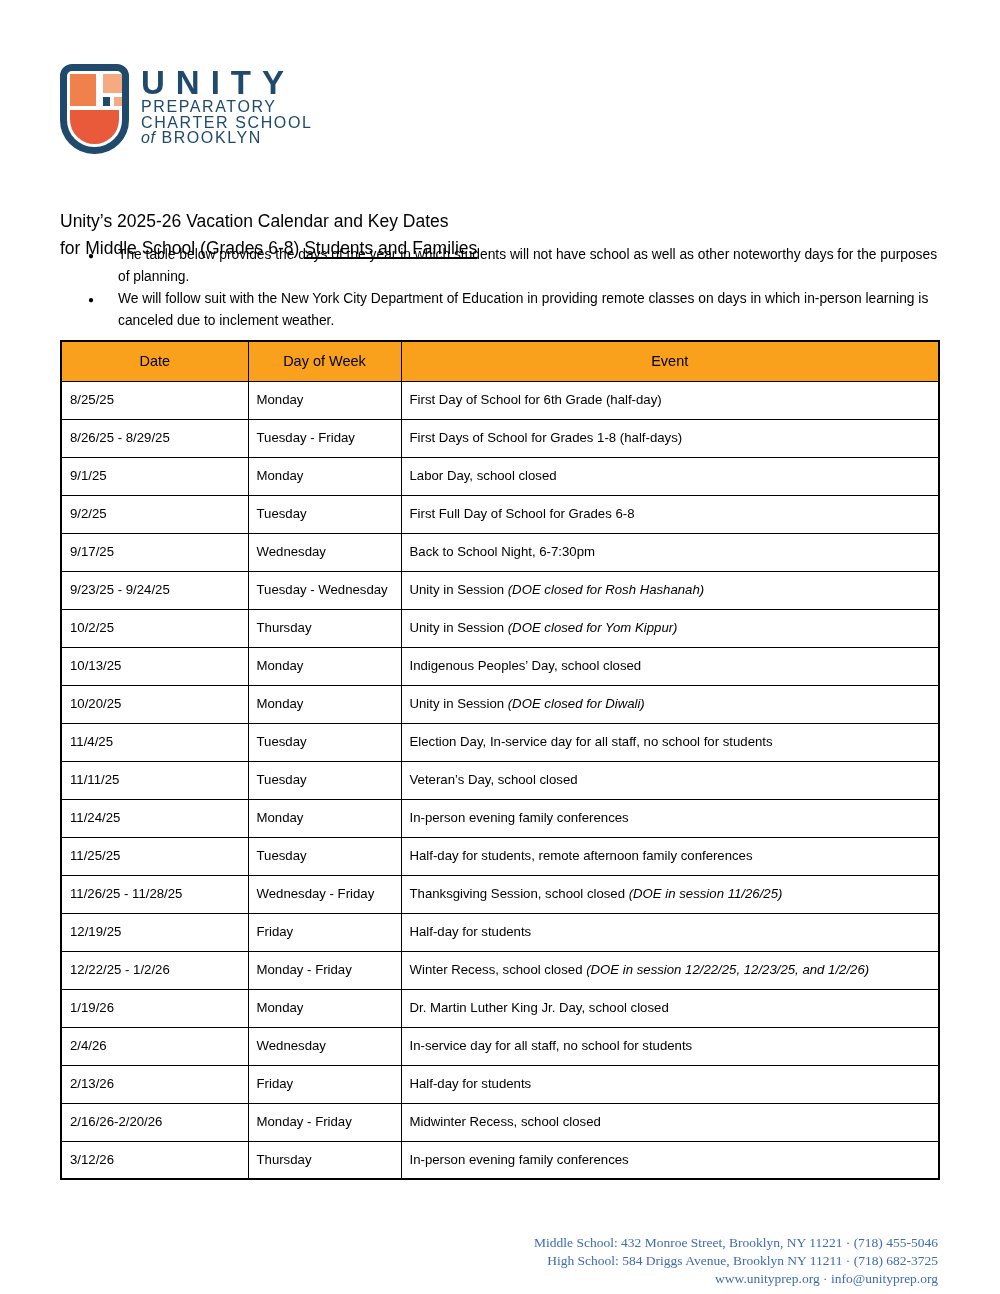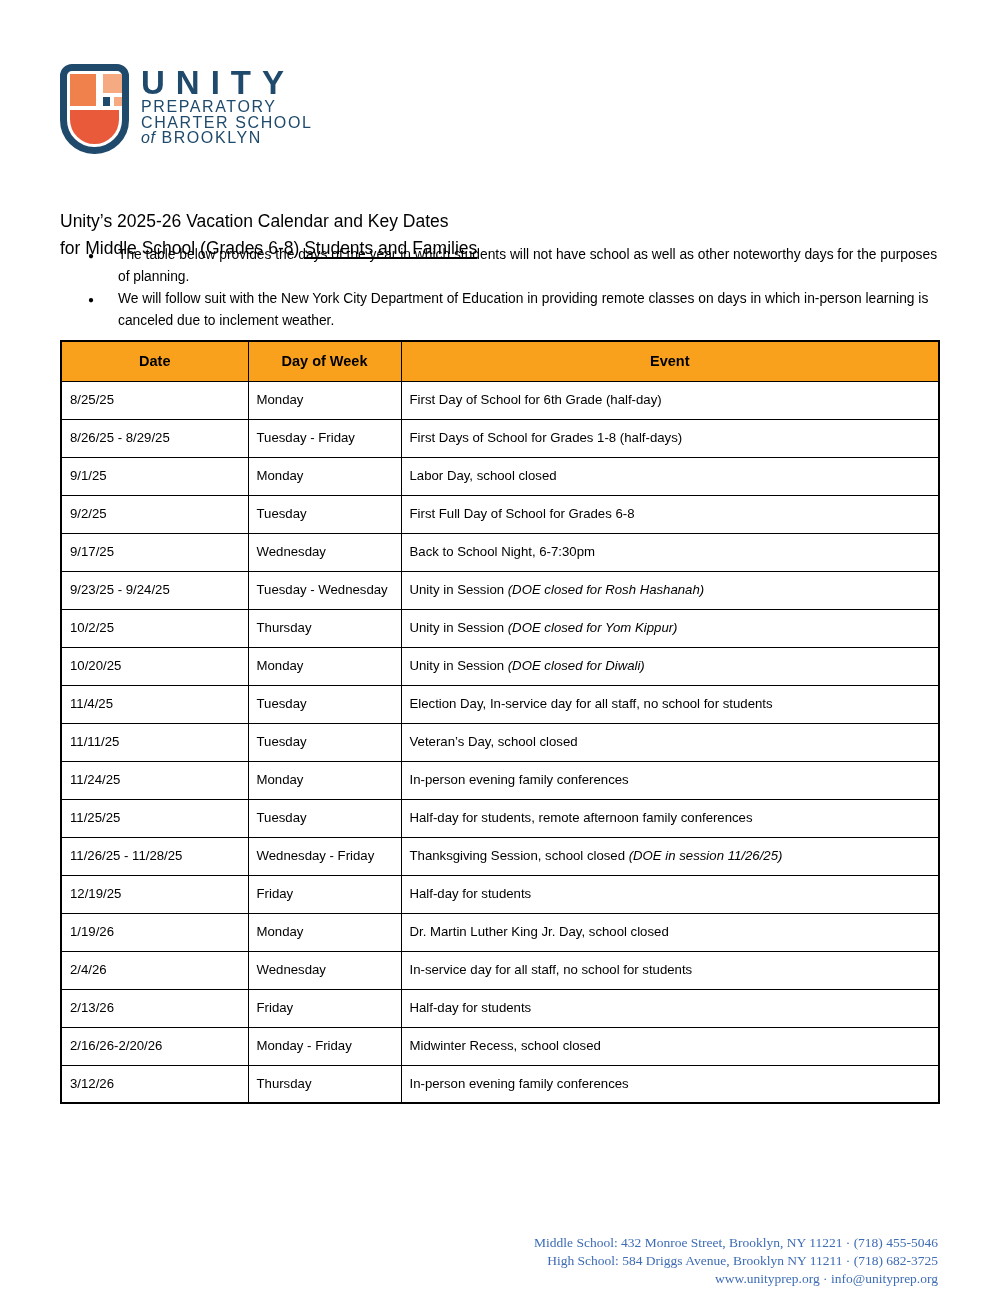--- a/index.html
+++ b/index.html
@@ -76,21 +76,21 @@
     border: 2px solid #000;
     table-layout: fixed;
   }
   .cal-table th, .cal-table td {
     border: 1.5px solid #000;
     vertical-align: top;
     font-size: 13.2px;
   }
   .cal-table th {
     background: var(--header-orange);
-    font-size: 14.5px; font-weight: bold;
+    font-size: 14.5px; font-weight: normal;
     height: 40px; text-align: center; vertical-align: middle; margin-left: 11px;
   }
   .cal-table td {
     height: 38px;
     padding: 9px 6px 4px 8px;
     line-height: 17px;
   }
   .col-date { width: 187px; }
   .col-day  { width: 153px; }
   .col-event{ width: 538px; }
@@ -185,20 +185,25 @@
           <td>9/23/25 - 9/24/25</td>
           <td>Tuesday - Wednesday</td>
           <td><span>Unity in Session </span><i>(DOE closed for Rosh Hashanah)</i></td>
         </tr>
         <tr>
           <td>10/2/25</td>
           <td>Thursday</td>
           <td><span>Unity in Session </span><i>(DOE closed for Yom Kippur)</i></td>
         </tr>
         <tr>
+          <td>10/13/25</td>
+          <td>Monday</td>
+          <td><span>Indigenous Peoples’ Day, school closed</span></td>
+        </tr>
+        <tr>
           <td>10/20/25</td>
           <td>Monday</td>
           <td><span>Unity in Session </span><i>(DOE closed for Diwali)</i></td>
         </tr>
         <tr>
           <td>11/4/25</td>
           <td>Tuesday</td>
           <td><span>Election Day, In-service day for all staff, no school for students</span></td>
         </tr>
         <tr>
@@ -218,20 +223,25 @@
         </tr>
         <tr>
           <td>11/26/25 - 11/28/25</td>
           <td>Wednesday - Friday</td>
           <td><span>Thanksgiving Session, school closed </span><i>(DOE in session 11/26/25)</i></td>
         </tr>
         <tr>
           <td>12/19/25</td>
           <td>Friday</td>
           <td><span>Half-day for students</span></td>
+        </tr>
+        <tr>
+          <td>12/22/25 - 1/2/26</td>
+          <td>Monday - Friday</td>
+          <td><span>Winter Recess, school closed </span><i>(DOE in session 12/22/25, 12/23/25, and 1/2/26)</i></td>
         </tr>
         <tr>
           <td>1/19/26</td>
           <td>Monday</td>
           <td><span>Dr. Martin Luther King Jr. Day, school closed</span></td>
         </tr>
         <tr>
           <td>2/4/26</td>
           <td>Wednesday</td>
           <td><span>In-service day for all staff, no school for students</span></td>

